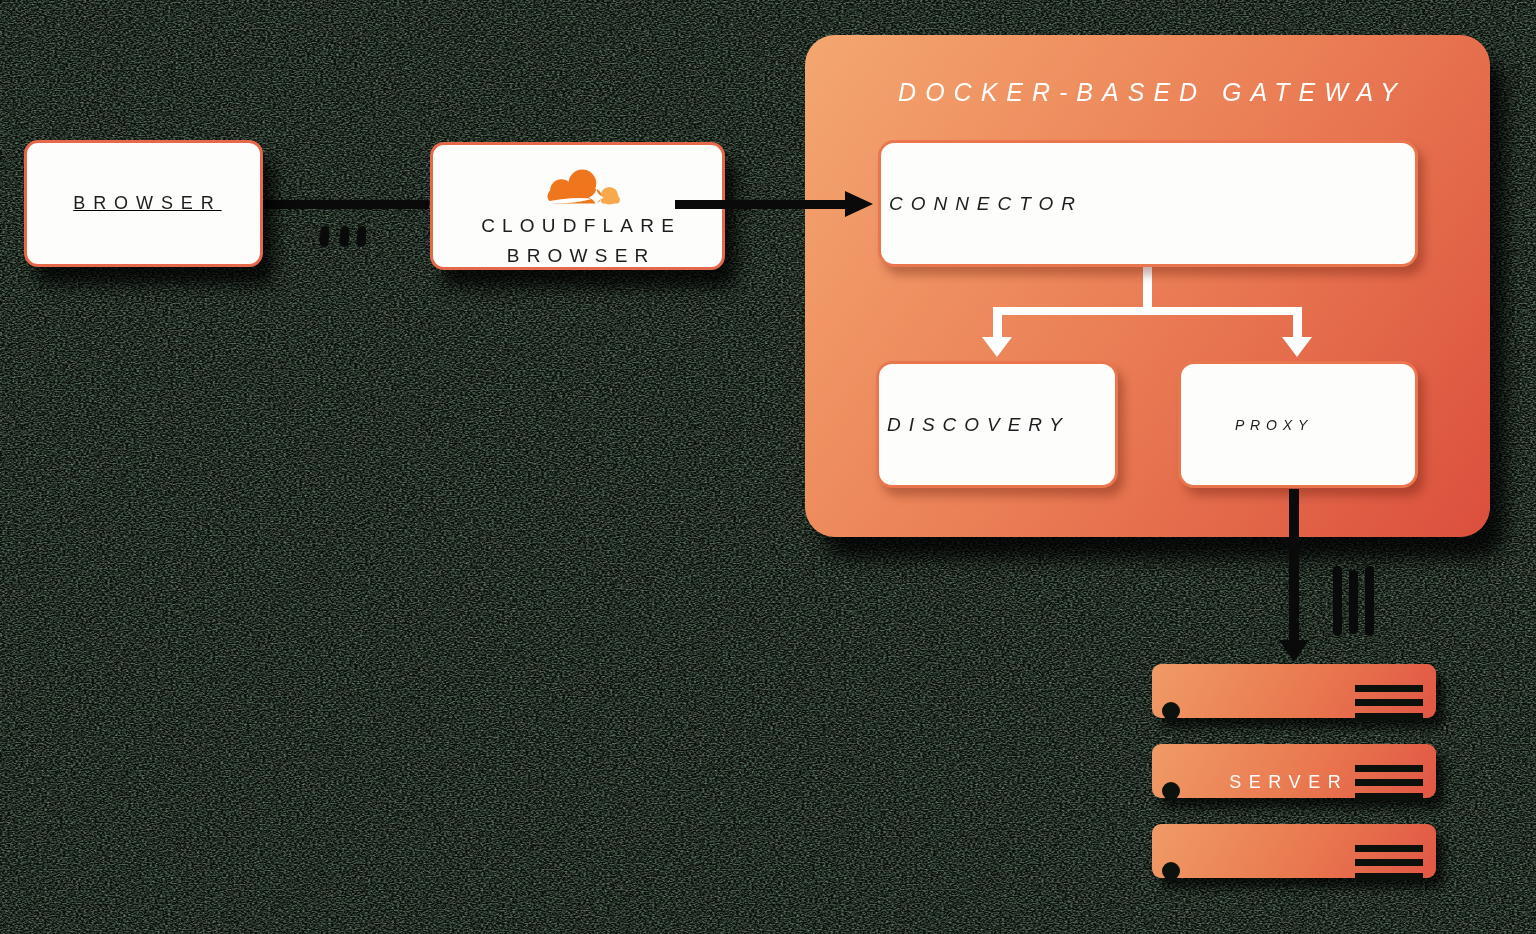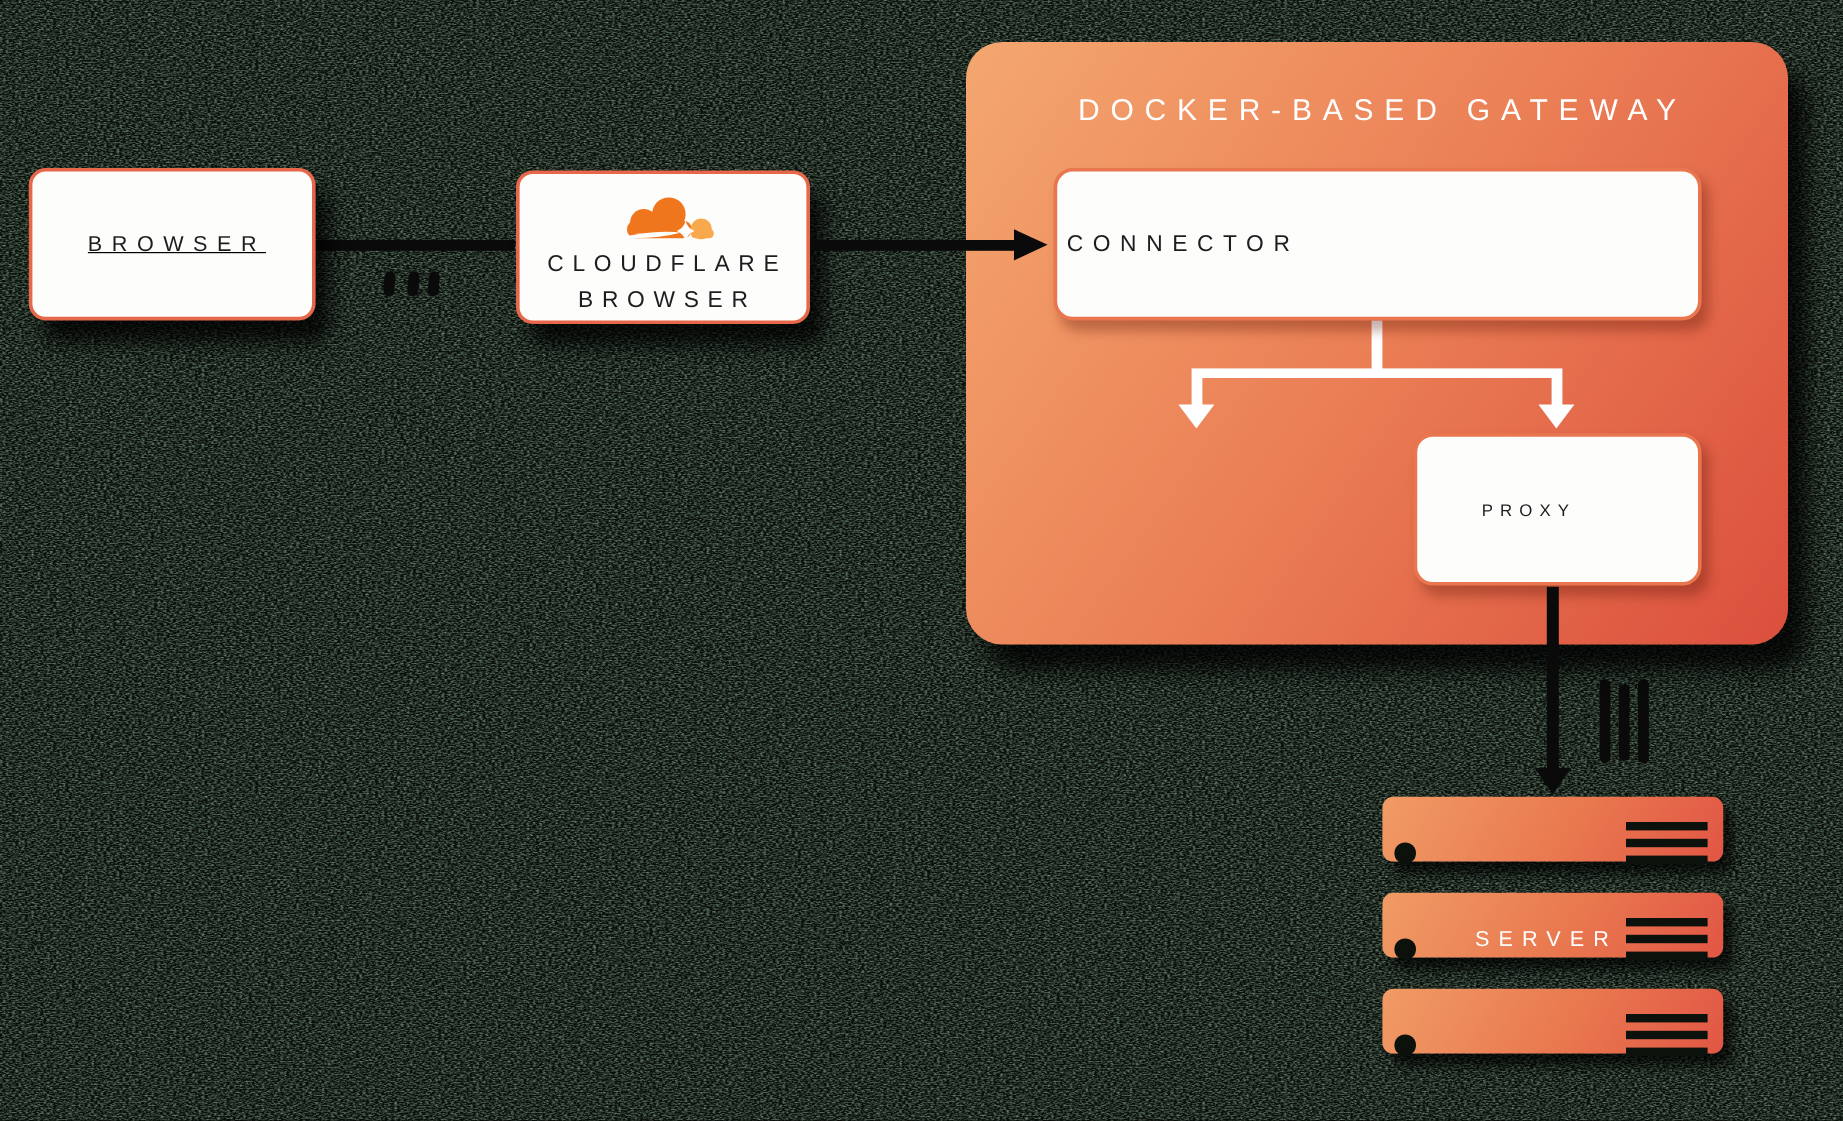--- a/index.html
+++ b/index.html
@@ -37,20 +37,21 @@
   .dash{
     position:absolute;background:#0a0a0a;border-radius:5px;z-index:1;
   }
 
   
   #gateway{
     position:absolute;left:805px;top:35px;width:685px;height:502px;
     border-radius:30px;z-index:2;
     background:linear-gradient(125deg,#f4a770 0%,#eb8056 48%,#db4f3d 100%);
     box-shadow:16px 22px 18px rgba(0,0,0,0.8);
+    font-style:italic;
   }
   #gateway-title{
     position:absolute;left:0;top:43px;width:100%;text-align:center;
     color:#ffffff;font-size:25px;font-weight:500;
     letter-spacing:0.36em;padding-left:0.36em;box-sizing:border-box;
     white-space:nowrap;
   }
   .inner-node{
     position:absolute;box-sizing:border-box;background:#fdfdfc;
     border:3px solid #e9764f;border-radius:16px;
@@ -102,21 +103,21 @@
   <div class="dash" style="left:340px;top:226px;width:9px;height:21px;transform:rotate(5deg);"></div>
   <div class="dash" style="left:357px;top:226px;width:9px;height:21px;transform:rotate(5deg);"></div>
 
   <div class="bline" style="left:675px;top:200px;width:172px;height:9px;z-index:3;"></div>
   <div class="bhead-right" style="left:845px;top:191px;"></div>
 
   <div class="node" style="left:24px;top:140px;width:239px;height:127px;text-decoration:underline;">
     <div class="node-label" style="font-size:18px;letter-spacing:0.44em;padding-left:0.44em;">BROWSER</div>
   </div>
 
-  <div class="node" style="left:430px;top:142px;width:245px;height:128px;justify-content:center;padding-top:10px;">
+  <div class="node" style="left:430px;top:142px;width:295px;height:128px;justify-content:flex-end;padding-top:10px;">
     <svg width="96" height="44" viewBox="0 0 110 50" xmlns="http://www.w3.org/2000/svg">
       <g fill="#f0761d">
         <circle cx="60" cy="21" r="16"></circle>
         <circle cx="36" cy="29" r="13"></circle>
         <rect x="20" y="27" width="62" height="17" rx="8.5"></rect>
       </g>
       <g fill="#f9a94d">
         <circle cx="91" cy="35" r="10"></circle>
         <rect x="81" y="35" width="22" height="9" rx="4.5"></rect>
       </g>
@@ -134,20 +135,23 @@
     <div class="wline" style="left:188px;top:272px;width:309px;height:8px;"></div>
     <div class="wline" style="left:188px;top:280px;width:9px;height:23px;"></div>
     <div class="wline" style="left:488px;top:280px;width:9px;height:23px;"></div>
     <div class="whead-down" style="left:177px;top:302px;"></div>
     <div class="whead-down" style="left:477px;top:302px;"></div>
 
     <div class="inner-node" style="left:73px;top:105px;width:540px;height:127px;">
       <div class="node-label" style="font-size:19px;letter-spacing:0.42em;padding-left:0.42em;">CONNECTOR</div>
     </div>
 
+    <div class="inner-node" style="left:71px;top:326px;width:242px;height:127px;">
+      <div class="node-label" style="font-size:19px;letter-spacing:0.42em;padding-left:0.42em;">DISCOVERY</div>
+    </div>
 
     <div class="inner-node" style="left:373px;top:326px;width:240px;height:127px;">
       <div class="node-label" style="font-size:14px;letter-spacing:0.42em;padding-left:0.42em;margin-left:48px;">PROXY</div>
     </div>
   </div>
 
   <div class="bline" style="left:1289px;top:489px;width:10px;height:153px;z-index:3;"></div>
   <div class="bhead-down" style="left:1279px;top:640px;"></div>
   <div class="dash" style="left:1333px;top:566px;width:9px;height:70px;"></div>
   <div class="dash" style="left:1349px;top:570px;width:9px;height:64px;"></div>

